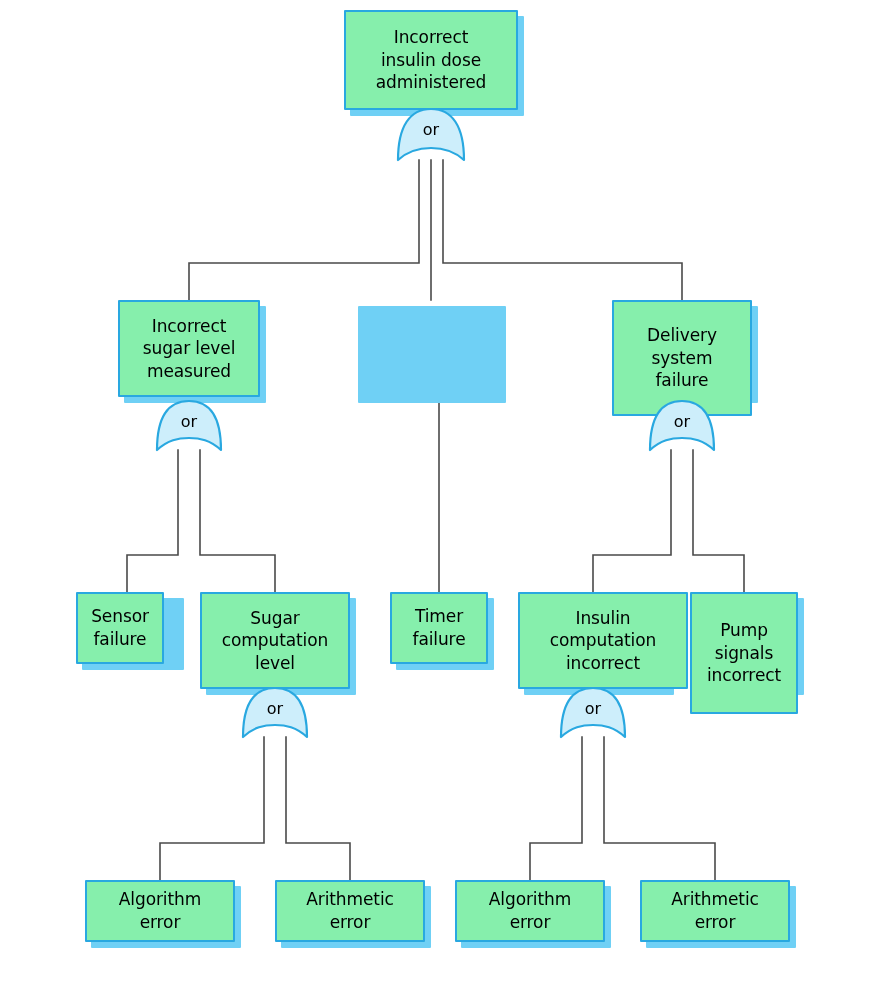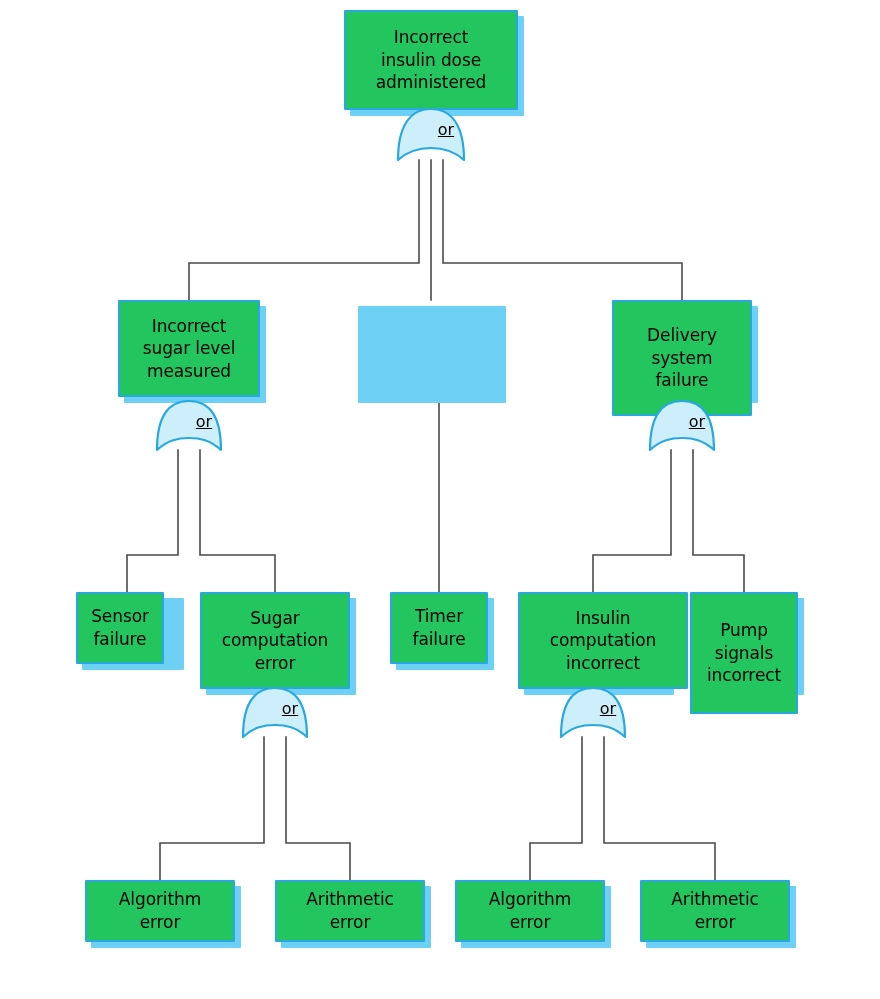--- a/index.html
+++ b/index.html
@@ -32,21 +32,21 @@
     fill: none;
     stroke-linecap: square;
   }
   .node-shadow {
     position: absolute;
     background: #6fd0f5;
     border-radius: 1px;
   }
   .node-box {
     position: absolute;
-    background: #22c55e;
+    background: #86efac;
     border: 2.5px solid #29a8e0;
     box-sizing: border-box;
     display: flex;
     align-items: center;
     justify-content: center;
     text-align: center;
     border-radius: 1px;
   }
   .node-label {
     font-size: 17px;
@@ -65,22 +65,21 @@
     stroke-width: 2.2;
     stroke-linejoin: round;
   }
   .gate-label {
     position: absolute;
     width: 100%;
     text-align: center;
     font-size: 16px;
     color: #000000;
     top: 14px;
-    left: 15px;
-    text-decoration: underline;
+    left: 0;
   }
 </style>
 </head>
 <body>
 
 <div id="diagram">
 
   <svg class="layer" viewBox="0 0 880 999">
 
     <path class="connector" d="M431,110 L431,133"></path>
@@ -138,21 +137,21 @@
   <div class="node-shadow" style="left:82px;top:598px;width:102px;height:72px;"></div>
   <div class="node-box" style="left:76px;top:592px;width:88px;height:72px;">
     <span class="node-label">Sensor
 failure</span>
   </div>
 
   <div class="node-shadow" style="left:206px;top:598px;width:150px;height:97px;"></div>
   <div class="node-box" style="left:200px;top:592px;width:150px;height:97px;">
     <span class="node-label">Sugar
 computation
-error</span>
+level</span>
   </div>
 
   <div class="node-shadow" style="left:396px;top:598px;width:98px;height:72px;"></div>
   <div class="node-box" style="left:390px;top:592px;width:98px;height:72px;">
     <span class="node-label">Timer
 failure</span>
   </div>
 
   <div class="node-shadow" style="left:524px;top:598px;width:150px;height:97px;"></div>
   <div class="node-box" style="left:518px;top:592px;width:170px;height:97px;">

